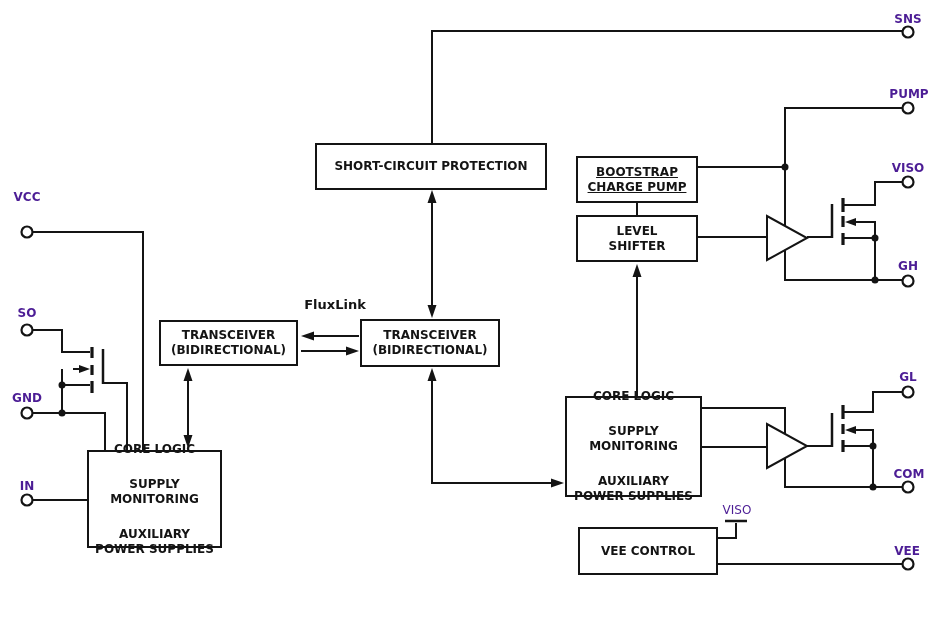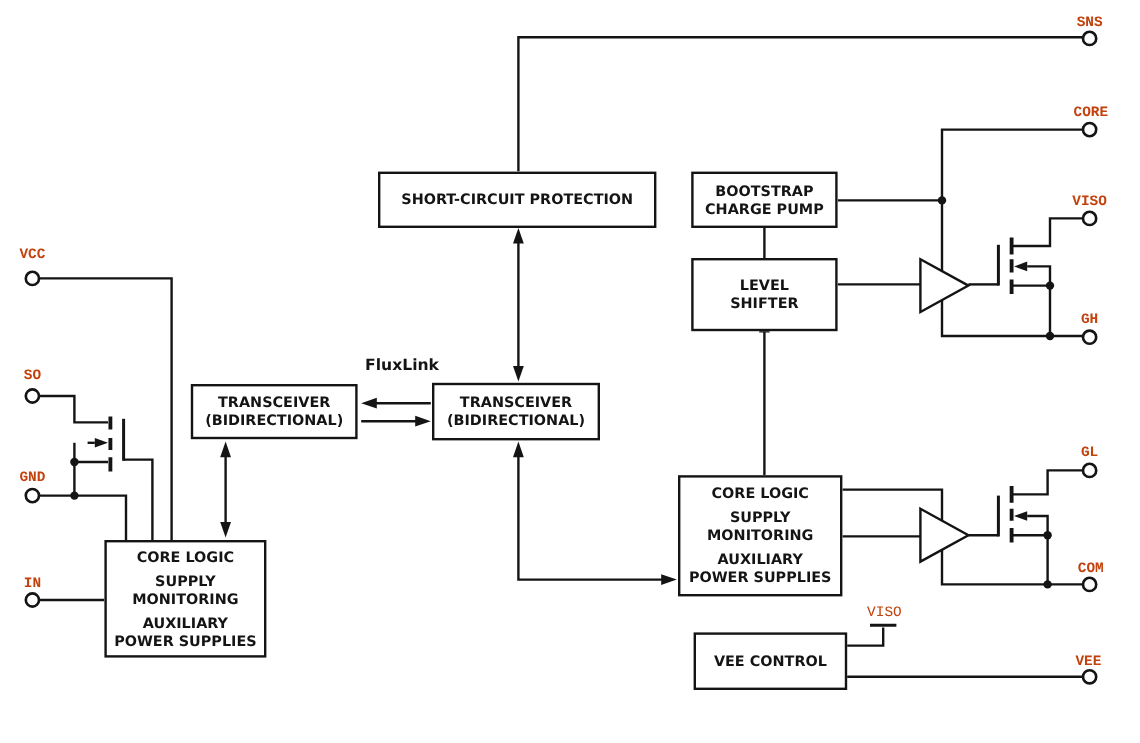--- a/index.html
+++ b/index.html
@@ -8,24 +8,24 @@
     font-family:"DejaVu Sans","Liberation Sans",sans-serif; color:#141414;
     overflow:hidden;
   }
   #wires { position:absolute; left:0; top:0; }
   .box {
     position:absolute; box-sizing:border-box; border:2px solid #141414;
     background:#ffffff; display:flex; flex-direction:column;
     align-items:center; justify-content:center; text-align:center;
     font-weight:bold; font-size:12px; line-height:15px; color:#141414;
   }
-  .box .grp { margin-top:5px; }
+  .box .grp { margin-top:20px; }
   .lbl {
     position:absolute; white-space:nowrap; font-weight:bold; font-size:12px;
-    transform:translateX(-50%); text-align:center; color:#c2410c;font-family:Liberation Mono, monospace;
+    transform:translateX(-50%); text-align:center; color:#4c1d95;
   }
   .lbl.norm { font-weight:normal; }
   .fluxlink { position:absolute; white-space:nowrap; font-weight:bold;
     font-size:13px; transform:translateX(-50%);text-align:right; }
   .code {
     position:absolute; left:742px; top:596px; width:200px; text-align:right;
     font-size:11.5px; font-weight:normal; color:#3d3d3d; white-space:nowrap;
   }
 </style>
 </head>
@@ -164,26 +164,26 @@
   <div class="box" style="left:159px; top:320px; width:139px; height:46px;">
     <div>TRANSCEIVER</div>
     <div>(BIDIRECTIONAL)</div>
   </div>
 
   <div class="box" style="left:360px; top:319px; width:140px; height:48px;">
     <div>TRANSCEIVER</div>
     <div>(BIDIRECTIONAL)</div>
   </div>
 
-  <div class="box" style="left:576px; top:143px; width:122px; height:47px;">
+  <div class="box" style="left:576px; top:156px; width:122px; height:47px;text-decoration:underline;">
     <div>BOOTSTRAP</div>
     <div>CHARGE PUMP</div>
   </div>
 
-  <div class="box" style="left:576px; top:215px; width:122px; height:61px;">
+  <div class="box" style="left:576px; top:215px; width:122px; height:47px;">
     <div>LEVEL</div>
     <div>SHIFTER</div>
   </div>
 
   <div class="box" style="left:87px; top:450px; width:135px; height:98px;">
     <div>CORE LOGIC</div>
     <div class="grp">
       <div>SUPPLY</div>
       <div>MONITORING</div>
     </div>
@@ -198,30 +198,30 @@
     <div class="grp">
       <div>SUPPLY</div>
       <div>MONITORING</div>
     </div>
     <div class="grp">
       <div>AUXILIARY</div>
       <div>POWER SUPPLIES</div>
     </div>
   </div>
 
-  <div class="box" style="left:578px; top:527px; width:128px; height:48px;">
+  <div class="box" style="left:578px; top:527px; width:140px; height:48px;">
     <div>VEE CONTROL</div>
   </div>
 
-  <div class="lbl" style="left:27px; top:205px;">VCC</div>
+  <div class="lbl" style="left:27px; top:190px;">VCC</div>
   <div class="lbl" style="left:27px; top:306px;">SO</div>
   <div class="lbl" style="left:27px; top:391px;">GND</div>
   <div class="lbl" style="left:27px; top:479px;text-align:center;">IN</div>
   <div class="lbl" style="left:908px; top:12px;">SNS</div>
-  <div class="lbl" style="left:909px; top:87px;">CORE</div>
+  <div class="lbl" style="left:909px; top:87px;">PUMP</div>
   <div class="lbl" style="left:908px; top:161px;">VISO</div>
   <div class="lbl" style="left:908px; top:259px;">GH</div>
   <div class="lbl" style="left:908px; top:370px;">GL</div>
   <div class="lbl" style="left:909px; top:467px;">COM</div>
   <div class="lbl" style="left:907px; top:544px;text-align:right;">VEE</div>
   <div class="lbl norm" style="left:737px; top:503px;">VISO</div>
 
   <div class="fluxlink" style="left:335px; top:297px;">FluxLink</div>
 
 

